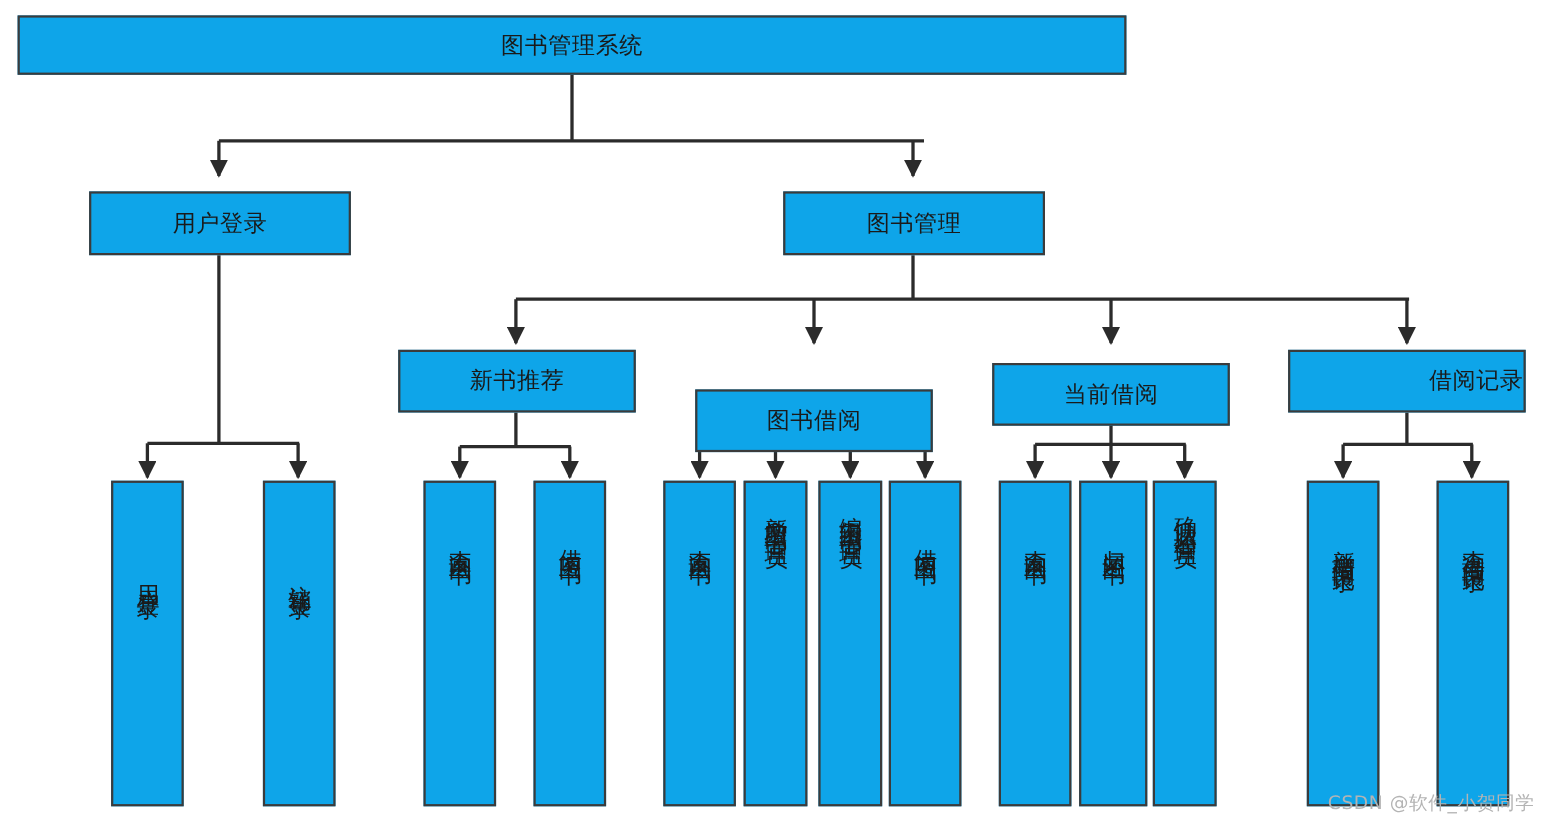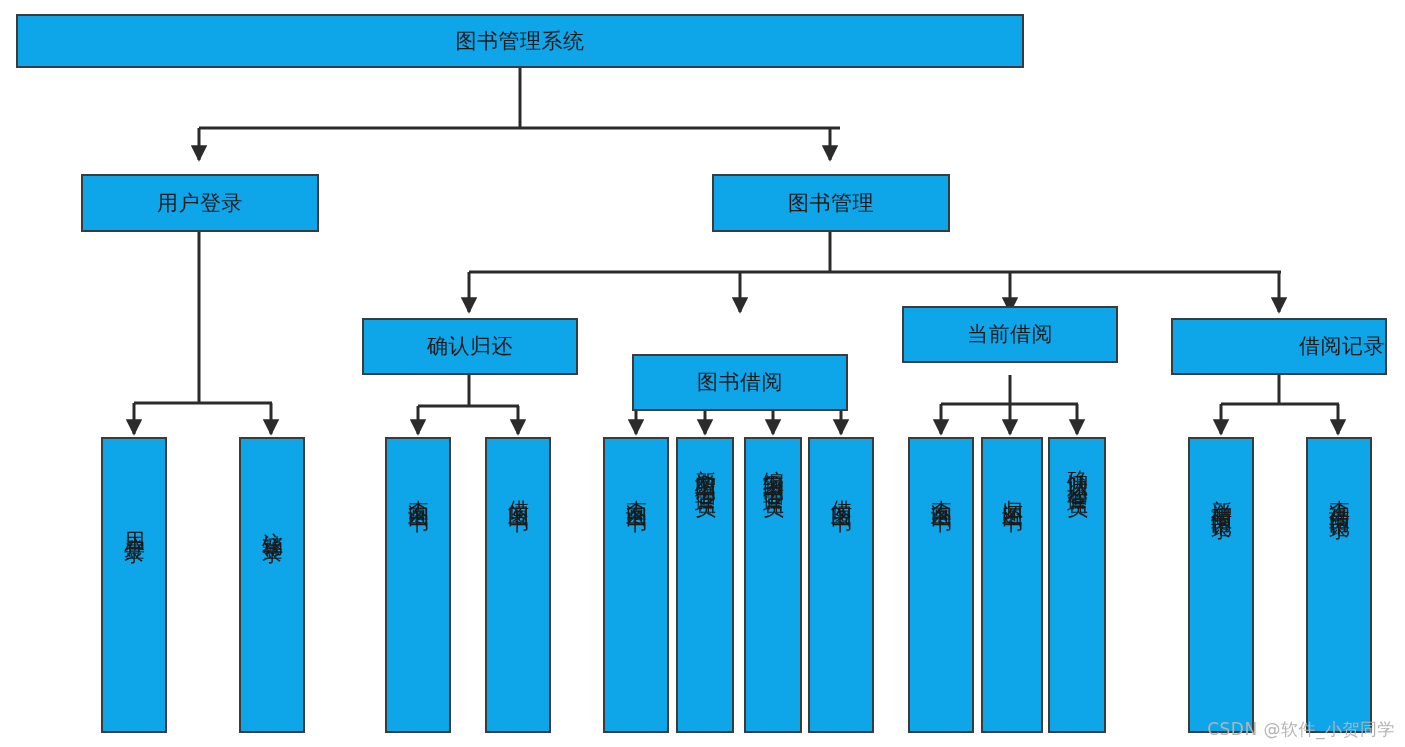--- a/index.html
+++ b/index.html
@@ -135,28 +135,28 @@
 
   <div class="node" style="left:81px;top:174px;width:238px;height:58px;">
     <span class="label">用户登录</span>
   </div>
 
   <div class="node" style="left:712px;top:174px;width:238px;height:58px;">
     <span class="label">图书管理</span>
   </div>
 
   <div class="node" style="left:362px;top:318px;width:216px;height:57px;">
-    <span class="label">确认归还</span>
+    <span class="label">新书推荐</span>
   </div>
 
   <div class="node" style="left:632px;top:318px;width:216px;height:57px;margin-top:36px;">
     <span class="label">图书借阅</span>
   </div>
 
-  <div class="node" style="left:902px;top:306px;width:216px;height:57px;">
+  <div class="node" style="left:902px;top:330px;width:216px;height:57px;">
     <span class="label">当前借阅</span>
   </div>
 
   <div class="node" style="left:1171px;top:318px;width:216px;height:57px;justify-content:flex-end;">
     <span class="label">借阅记录</span>
   </div>
 
   <div class="node vertical mid" style="left:101px;top:437px;width:66px;height:296px;">
     <span class="label">用户登录</span>
   </div>

